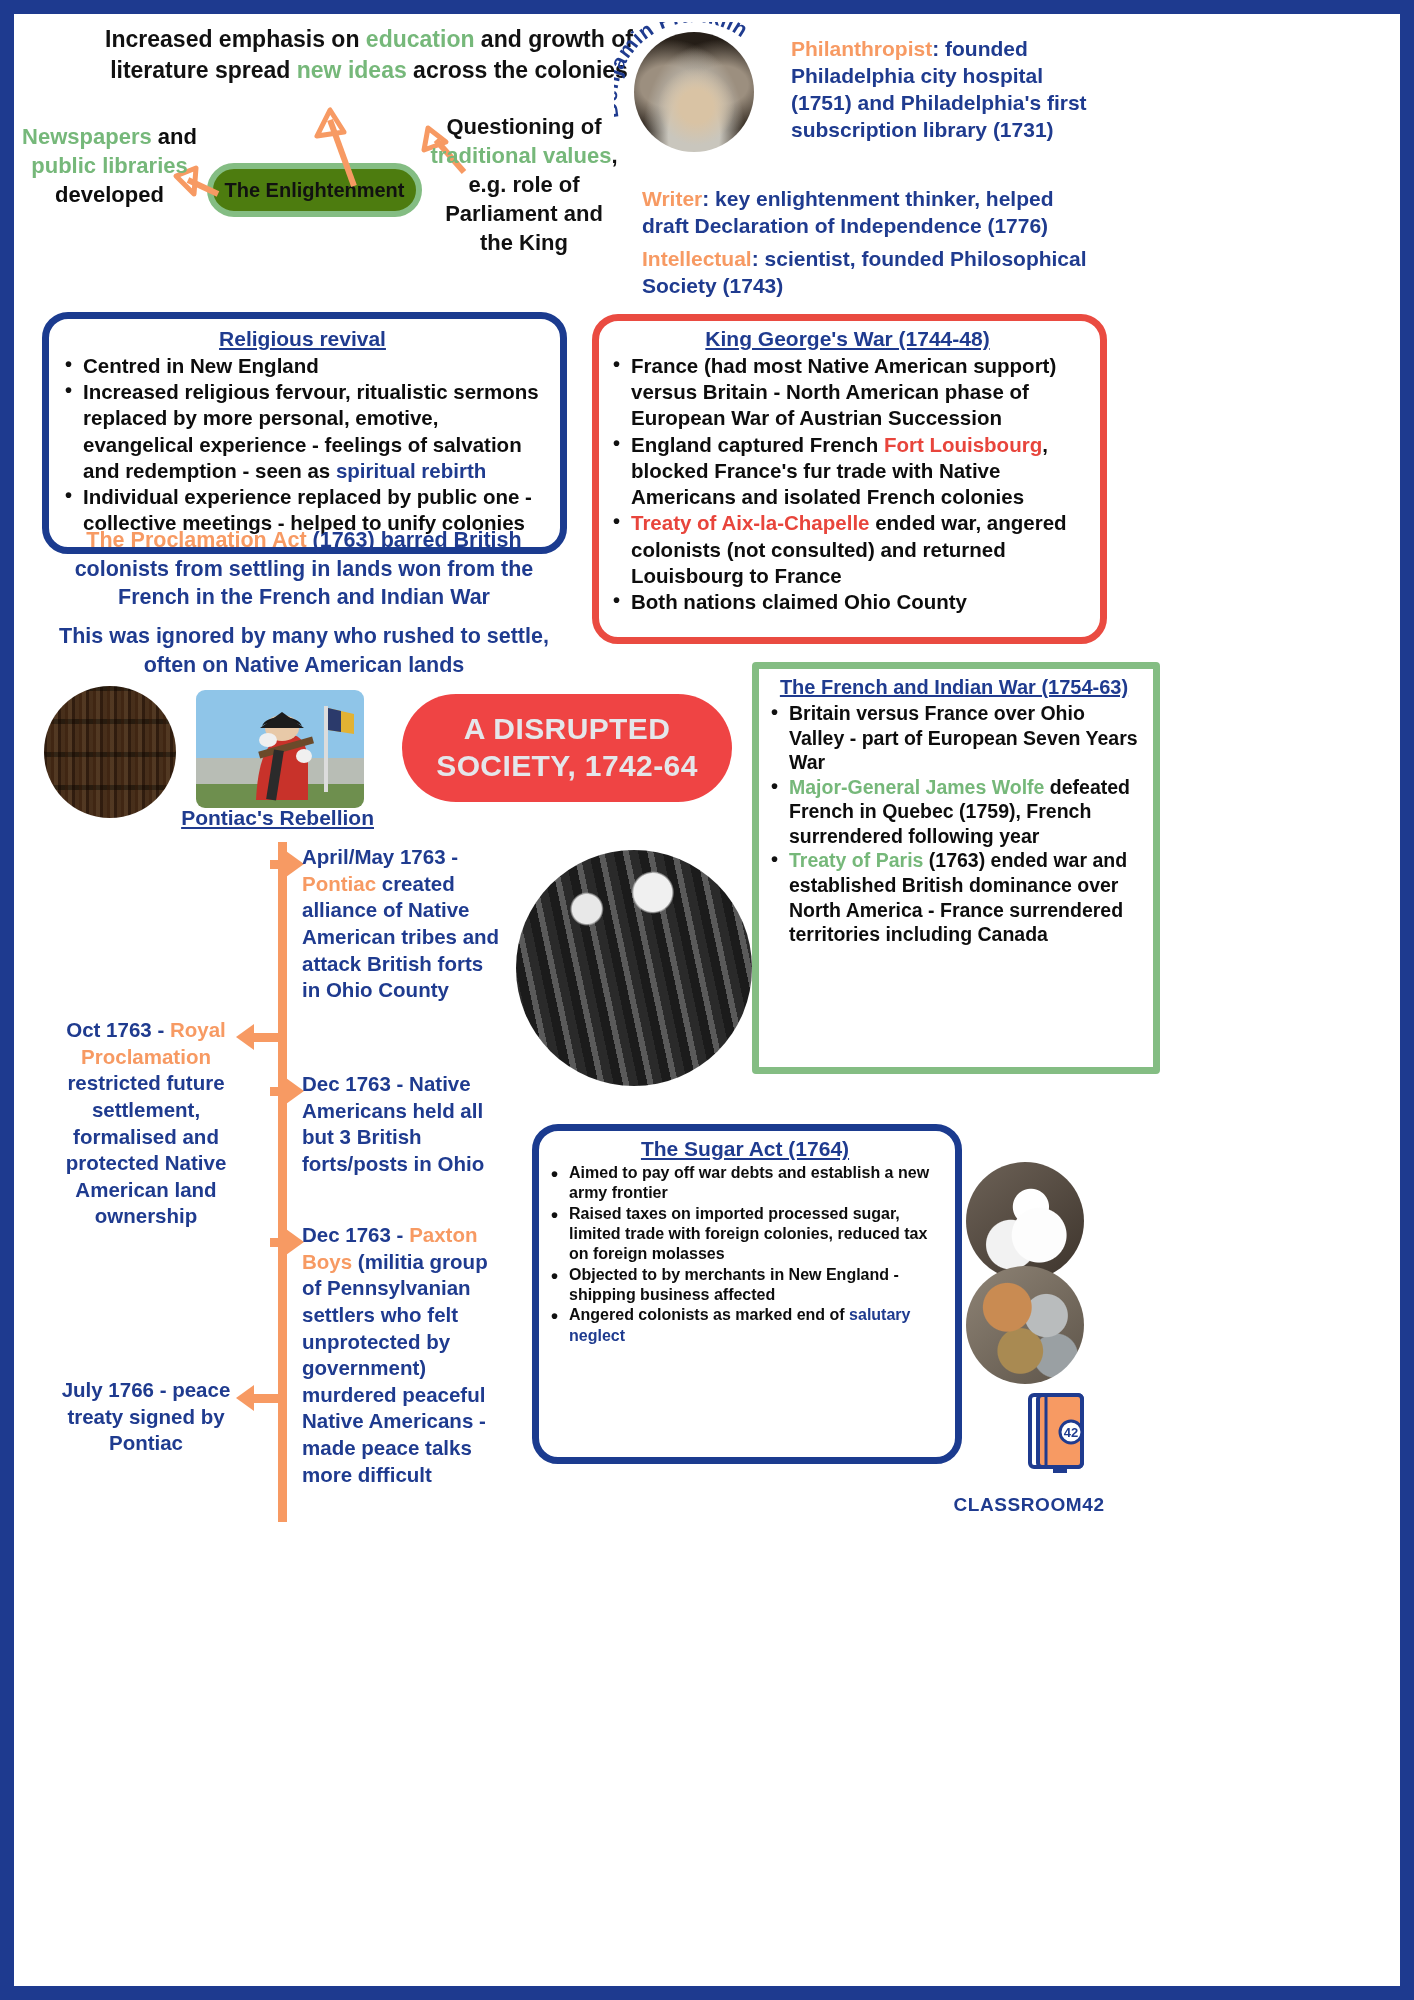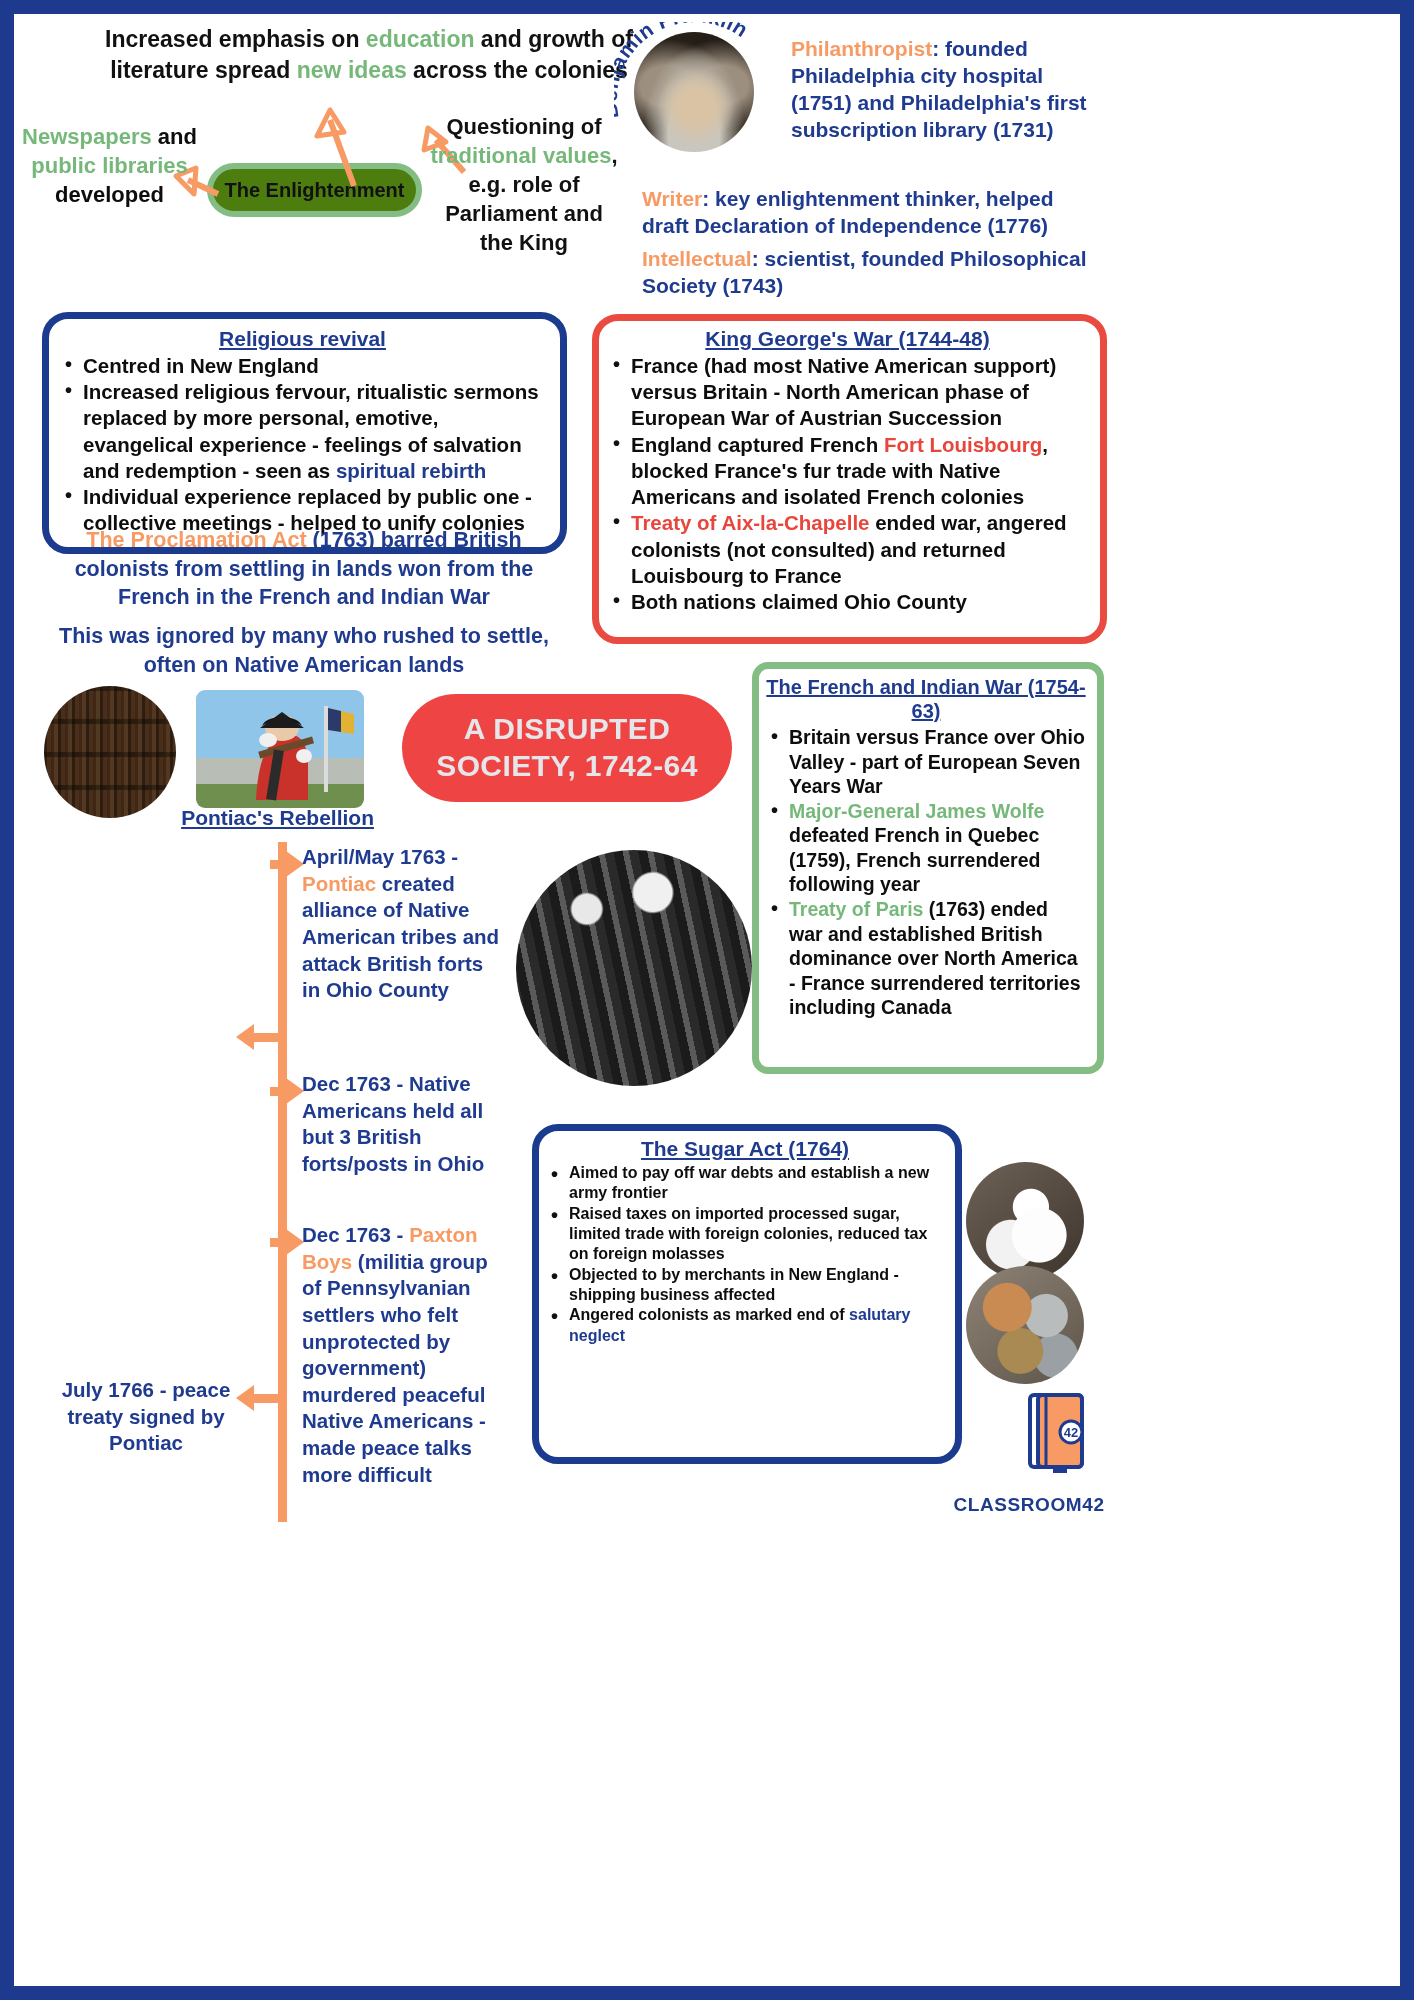--- a/index.html
+++ b/index.html
@@ -103,22 +103,22 @@
 
   
   #kgw-box {
     left: 578px; top: 300px; width: 515px; height: 330px;
     border: 7px solid #ea4b41; border-radius: 26px;
     padding: 6px 12px 6px 8px; background: #fff;
   }
 
   
   #fiw-box {
-    left: 738px; top: 648px; width: 352px; height: 412px;
-    border: 7px solid #84bd83; border-radius: 16px;
+    left: 738px; top: 648px; width: 408px; height: 412px;
+    border: 7px solid #84bd83; border-radius: 4px;
     padding: 6px 10px 6px 6px; background: #fff;
   }
   #fiw-box ul.bul > li { font-size: 19.5px; line-height: 1.26; }
   #fiw-box .box-title { font-size: 20px; line-height: 1.2; }
 
   
   #center-title {
     left: 388px; top: 680px; width: 330px; height: 108px;
     background: #ef4444; border-radius: 54px;
     display: flex; align-items: center; justify-content: center;
@@ -347,20 +347,21 @@
       <div class="tl-stem" style="width:28px;"></div>
   </div>
   <div class="abs" style="left:222px;top:1371px;display:flex;align-items:center;">
     <div class="tl-arrow-l"></div>
       <div class="tl-stem" style="width:28px;"></div>
   </div>
 
   <div class="abs tl-text-r" id="tl1-text"><span class="navy">April/May 1763 - </span><span class="orange">Pontiac</span><span class="navy"> created alliance of Native American tribes and attack British forts in Ohio County</span></div>
   <div class="abs tl-text-r" id="tl2-text"><span class="navy">Dec 1763 - Native Americans held all but 3 British forts/posts in Ohio</span></div>
   <div class="abs tl-text-r" id="tl3-text"><span class="navy">Dec 1763 - </span><span class="orange">Paxton Boys</span><span class="navy"> (militia group of Pennsylvanian settlers who felt unprotected by government) murdered peaceful Native Americans - made peace talks more difficult</span></div>
+  <div class="abs tl-text-l" id="tlL1-text"><span class="navy">Oct 1763 - </span><span class="orange">Royal Proclamation</span><span class="navy"> restricted future settlement, formalised and protected Native American land ownership</span></div>
   <div class="abs tl-text-l" id="tlL2-text"><span class="navy">July 1766 - peace treaty signed by Pontiac</span></div>
 
   <div class="abs" id="sugar-box">
     <div class="box-title">The Sugar Act (1764)</div>
     <ul class="bul">
         <li><span class="blk">Aimed to pay off war debts and establish a new army frontier</span></li>
         <li><span class="blk">Raised taxes on imported processed sugar, limited trade with foreign colonies, reduced tax on foreign molasses</span></li>
         <li><span class="blk">Objected to by merchants in New England - shipping business affected</span></li>
         <li><span class="blk">Angered colonists as marked end of </span><span class="navy">salutary neglect</span></li>
       </ul>

